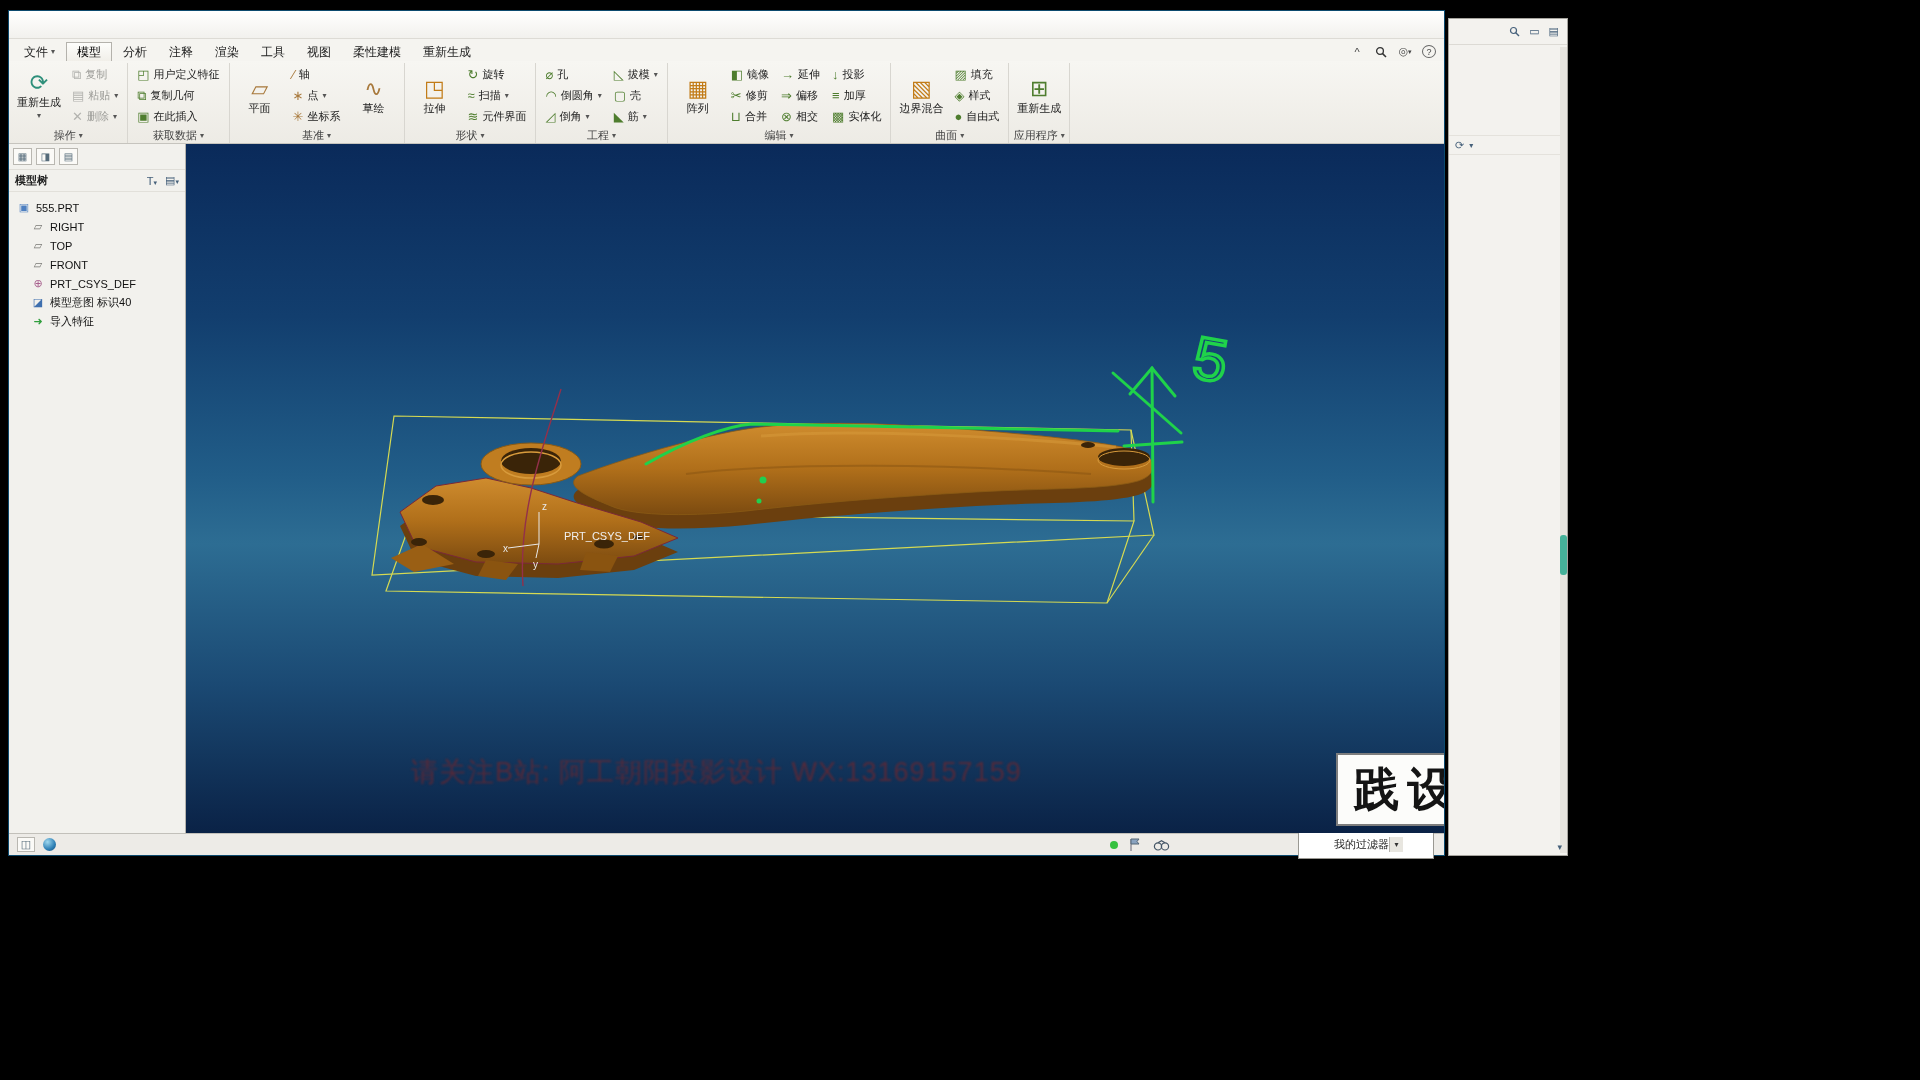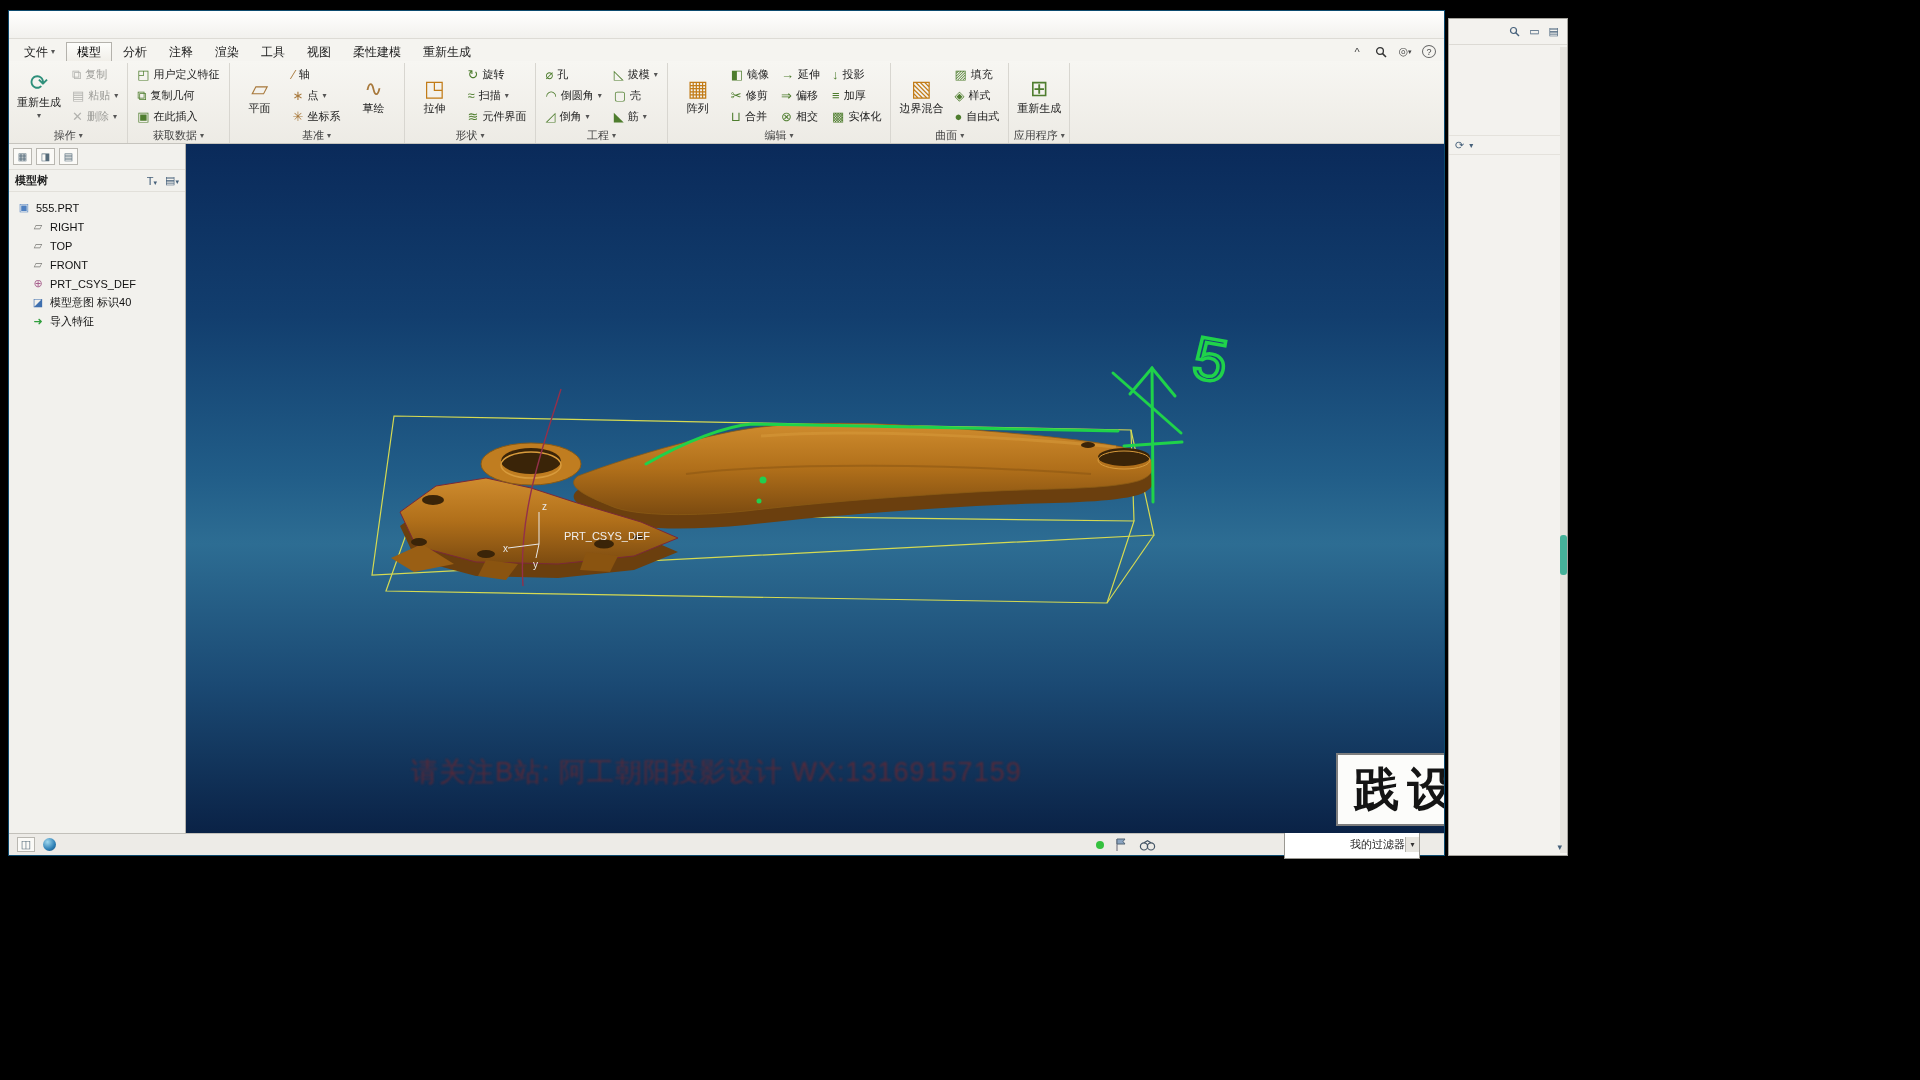--- a/index.html
+++ b/index.html
@@ -53,21 +53,21 @@
 
   .viewport{flex:1;position:relative;background:linear-gradient(180deg,#0a2a5a 0%,#123e6e 25%,#215d88 48%,#2d6d93 58%,#1b4a74 78%,#0a2246 100%);overflow:hidden}
   .viewport svg.scene{position:absolute;left:0;top:0}
   .watermark{position:absolute;left:225px;top:610px;font-size:27px;letter-spacing:1px;color:rgba(135,35,35,.58);filter:blur(1.2px);white-space:nowrap;pointer-events:none}
   .stamp{position:absolute;left:1150px;top:609px;width:197px;height:73px;background:#fcfcfa;border:2px solid #7d7d7d;display:flex;align-items:center;justify-content:center;font-family:"Liberation Serif",serif;font-size:46px;font-weight:bold;color:#141414;letter-spacing:8px}
 
   .statusbar{height:22px;background:#edebe7;border-top:1px solid #c2c0ba;display:flex;align-items:center;padding:0 8px;gap:8px;font-size:11px;color:#333;flex:0 0 auto}
   .sb-icon{width:18px;height:15px;display:flex;align-items:center;justify-content:center;font-size:11px;color:#556b7a}
   .sphere{width:13px;height:13px;border-radius:50%;background:radial-gradient(circle at 35% 30%,#9fd8ef,#2d7fb5 60%,#174a74)}
   .sb-dot{width:8px;height:8px;border-radius:50%;background:#35c13f;margin-left:auto}
-  .filter-box{width:136px;height:29px;background:#fff;border:1px solid #9a9892;display:flex;align-items:center;justify-content:flex-end;padding:0 0 0 5px;font-size:11px;color:#222;margin-left:120px;margin-right:16px}
+  .filter-box{width:136px;height:29px;background:#fff;border:1px solid #9a9892;display:flex;align-items:center;justify-content:center;padding:0 0 0 5px;font-size:11px;color:#222;margin-left:120px;margin-right:2px}
   .fb-arrow{width:14px;height:15px;background:#e8e6e0;border-left:1px solid #b5b3ad;display:flex;align-items:center;justify-content:center;font-size:8px;color:#333}
 
   .right-panel{position:absolute;left:1448px;top:18px;width:120px;height:838px;background:#f3f2ee;border:1px solid #a6a49e}
   .rp-top{height:26px;display:flex;align-items:center;justify-content:flex-end;gap:9px;padding:0 8px;border-bottom:1px solid #dcdad4}
   .rp-icon{font-size:11px;color:#45607a;display:flex;align-items:center}
   .rp-row2{height:20px;display:flex;align-items:center;gap:5px;padding:0 6px;margin-top:90px;border-top:1px solid #e4e2dc;border-bottom:1px solid #e4e2dc}
   .rp-scroll-track{position:absolute;right:0;top:28px;bottom:2px;width:7px;background:#e6e4de}
   .rp-scroll-thumb{position:absolute;right:0;top:516px;width:7px;height:40px;background:#46b29a;border-radius:3px}
   .rp-bottom{position:absolute;right:5px;bottom:3px;font-size:9px;color:#45607a}
 </style>

